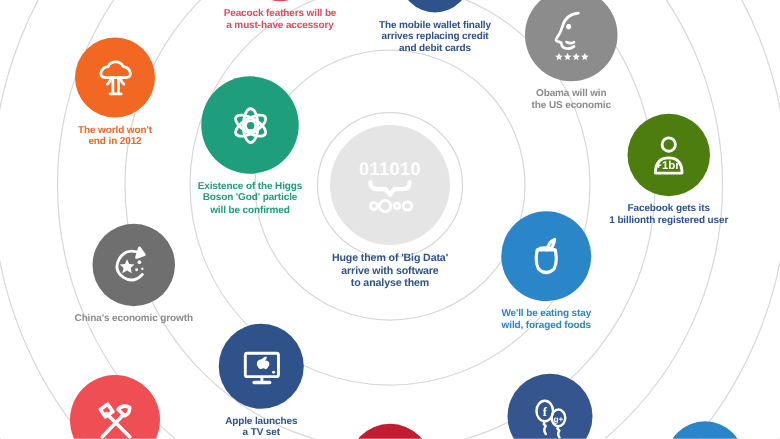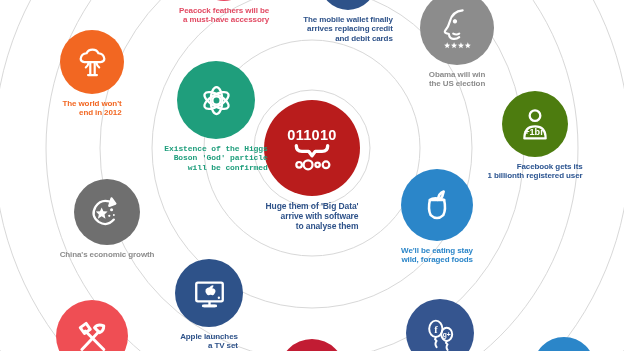--- a/index.html
+++ b/index.html
@@ -10,21 +10,21 @@
   }
   #stage{position:absolute;inset:0;width:624px;height:351px;overflow:hidden;}
   .rings{position:absolute;left:0;top:0;width:624px;height:351px;}
   .node{position:absolute;display:flex;flex-direction:column;align-items:center;}
   .bubble{
     border-radius:50%;
     display:flex;align-items:center;justify-content:center;
     position:relative;
   }
   .cap{
-    text-align:right;line-height:1.18;
+    text-align:center;line-height:1.18;
     margin-top:5px;white-space:nowrap;
     font-weight:700;letter-spacing:-0.1px;
   }
   .cap span{display:block;}
   .ico{display:block;}
 </style>
 </head>
 <body>
 
 <div id="stage">
@@ -37,37 +37,37 @@
         <circle cx="312" cy="148" r="212" stroke="#d8d8d8" stroke-width="1" fill="none"></circle>
         <circle cx="312" cy="148" r="266" stroke="#d8d8d8" stroke-width="1" fill="none"></circle>
         <circle cx="312" cy="148" r="318" stroke="#d8d8d8" stroke-width="1" fill="none"></circle>
         <circle cx="312" cy="148" r="372" stroke="#d8d8d8" stroke-width="1" fill="none"></circle>
         <circle cx="312" cy="148" r="428" stroke="#d8d8d8" stroke-width="1" fill="none"></circle>
       </g>
   </svg>
 
   <div id="nodes-layer">
       <div class="node" style="left: 172px; top: 100px; width: 280px;">
-        <div class="bubble" style="width: 96px; height: 96px; background: #b91c1c;">
+        <div class="bubble" style="width: 96px; height: 96px; background: #e5e5e5;">
           <svg class="ico" width="56" height="56" viewBox="0 0 100 100">
             <text x="50" y="36" text-anchor="middle" fill="white" font-family="Liberation Sans, sans-serif" font-size="26" font-weight="700" letter-spacing="0.5">011010</text>
             <path d="M22 46 q0 10 10 10 h12 l6 8 6-8 h12 q10 0 10-10" fill="none" stroke="white" stroke-width="6" stroke-linecap="round" stroke-linejoin="round"></path>
             <circle cx="27" cy="80" r="5" fill="none" stroke="white" stroke-width="4"></circle>
             <circle cx="43" cy="80" r="8" fill="none" stroke="white" stroke-width="4"></circle>
             <circle cx="60" cy="80" r="4" fill="none" stroke="white" stroke-width="4"></circle>
             <circle cx="75" cy="80" r="6" fill="none" stroke="white" stroke-width="4"></circle>
           </svg>
         </div>
         <div class="cap" style="color: rgb(46, 82, 137); font-size: 8.5px;">
           <span>Huge them of 'Big Data'</span>
           <span>arrive with software</span>
           <span>to analyse them</span>
         </div>
       </div>
-      <div class="node" style="left: 76px; top: 61px; width: 280px; font-family: Liberation Mono, monospace;">
+      <div class="node" style="left: 60px; top: 61px; width: 280px;">
         <div class="bubble" style="width: 78px; height: 78px; background: rgb(31, 158, 124);">
           <svg class="ico" width="45" height="45" viewBox="0 0 100 100">
             <g fill="none" stroke="white" stroke-width="5">
               <circle cx="50" cy="50" r="9"></circle>
               <ellipse cx="50" cy="50" rx="13" ry="30"></ellipse>
               <ellipse cx="50" cy="50" rx="13" ry="30" transform="rotate(60 50 50)"></ellipse>
               <ellipse cx="50" cy="50" rx="13" ry="30" transform="rotate(120 50 50)"></ellipse>
             </g>
           </svg>
         </div>
@@ -119,21 +119,21 @@
             <g fill="white">
               <path d="M26 82 l2 5 5 .5 -4 3.5 1.2 5 -4.2-2.8 -4.2 2.8 1.2-5 -4-3.5 5-.5z"></path>
               <path d="M42 82 l2 5 5 .5 -4 3.5 1.2 5 -4.2-2.8 -4.2 2.8 1.2-5 -4-3.5 5-.5z"></path>
               <path d="M58 82 l2 5 5 .5 -4 3.5 1.2 5 -4.2-2.8 -4.2 2.8 1.2-5 -4-3.5 5-.5z"></path>
               <path d="M74 82 l2 5 5 .5 -4 3.5 1.2 5 -4.2-2.8 -4.2 2.8 1.2-5 -4-3.5 5-.5z"></path>
             </g>
           </svg>
         </div>
         <div class="cap" style="color: rgb(140, 140, 140); font-size: 8px;">
           <span>Obama will win</span>
-          <span>the US election</span>
+          <span>the US economic</span>
         </div>
       </div>
       <div class="node" style="left: 395px; top: 91px; width: 280px;">
         <div class="bubble" style="width: 66px; height: 66px; background: #4d7c0f;">
           <svg class="ico" width="38" height="38" viewBox="0 0 100 100">
             <g fill="none" stroke="white" stroke-width="6" stroke-linecap="round" stroke-linejoin="round">
               <circle cx="50" cy="28" r="14"></circle>
               <path d="M22 88 q0-32 28-32 q28 0 28 32z"></path>
             </g>
             <text x="50" y="80" text-anchor="middle" fill="white" font-family="Liberation Sans, sans-serif" font-size="24" font-weight="700">+1bn</text>

